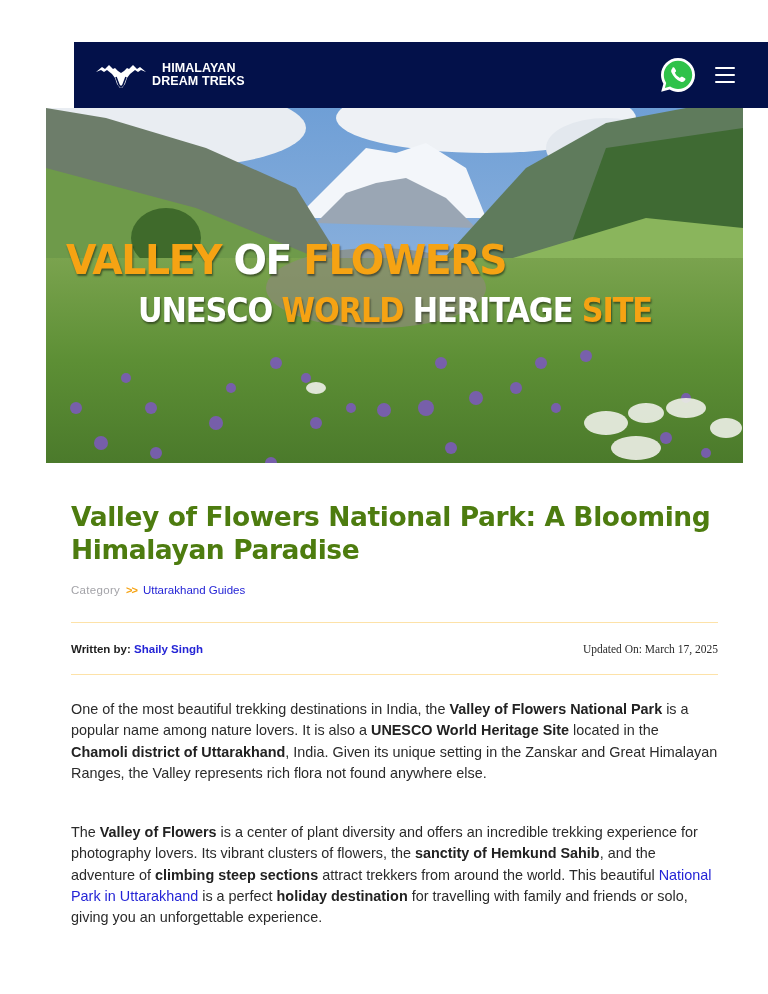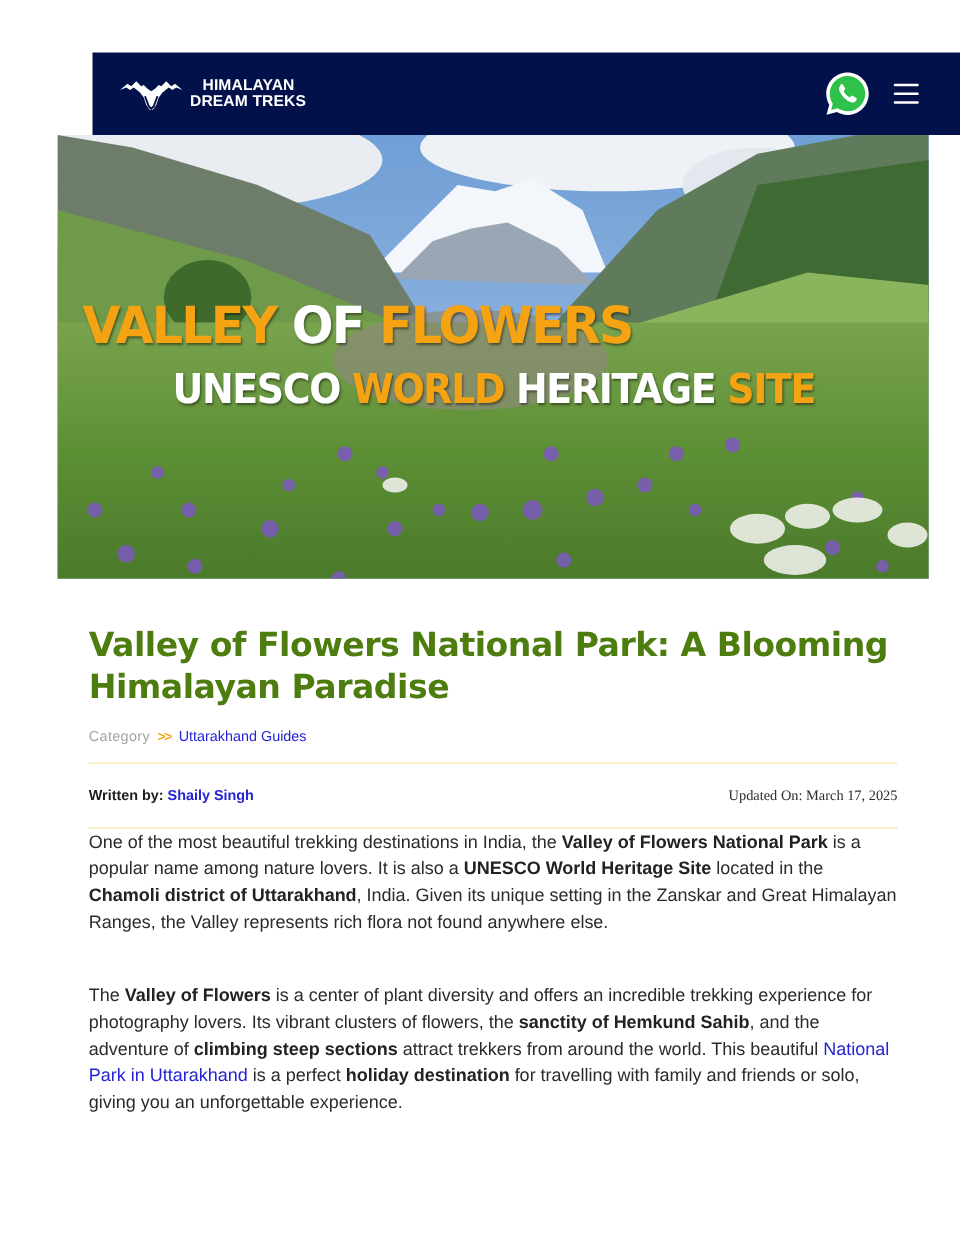--- a/index.html
+++ b/index.html
@@ -46,28 +46,28 @@
   .article-title {
     font-family: "DejaVu Sans", sans-serif; font-weight: bold; font-size: 26.5px; line-height: 33px;
     color: #4d7c0f; letter-spacing: -0.4px;
   }
   .category-row { margin-top: 18px; font-size: 11.5px; display: flex; align-items: flex-start; gap: 6px; height: 16px; }
   .cat-label { color: #a3a3a8; letter-spacing: 0.3px; }
   .cat-sep { color: #f6a313; font-weight: bold; font-size: 11px; letter-spacing: -1px; }
   .cat-link { color: #2424d6; text-decoration: none; cursor: pointer; }
 
   .meta-row {
-    margin-top: 10px; border-top: 1px solid #fde2a8; border-bottom: 1px solid #fde2a8;
+    margin-top: 22px; border-top: 1px solid #fde2a8; border-bottom: 1px solid #fde2a8;
     height: 53px; display: flex; align-items: center; justify-content: space-between; font-size: 11.5px;
   }
   .written { color: #1f1f1f; font-weight: bold; }
   .author { color: #2424d6; font-weight: bold; cursor: pointer; text-decoration: none; }
   .updated { color: #2b2b2b; font-family: Liberation Serif, serif; }
 
-  .body-text p { font-size: 14.4px; line-height: 21.3px; color: #2b2b2b; margin-top: 1px; }
+  .body-text p { font-size: 14.4px; line-height: 21.3px; color: #2b2b2b; margin-top: 24px; }
   .body-text p + p { margin-top: 38px; }
   .body-text b { color: #222; }
   .body-text a { color: #2424d6; text-decoration: none; cursor: pointer; }
 </style>
 </head>
 <body>
 
 <header class="site-header">
   <div class="brand">
     <svg class="brand-logo" viewBox="0 0 54 30">

